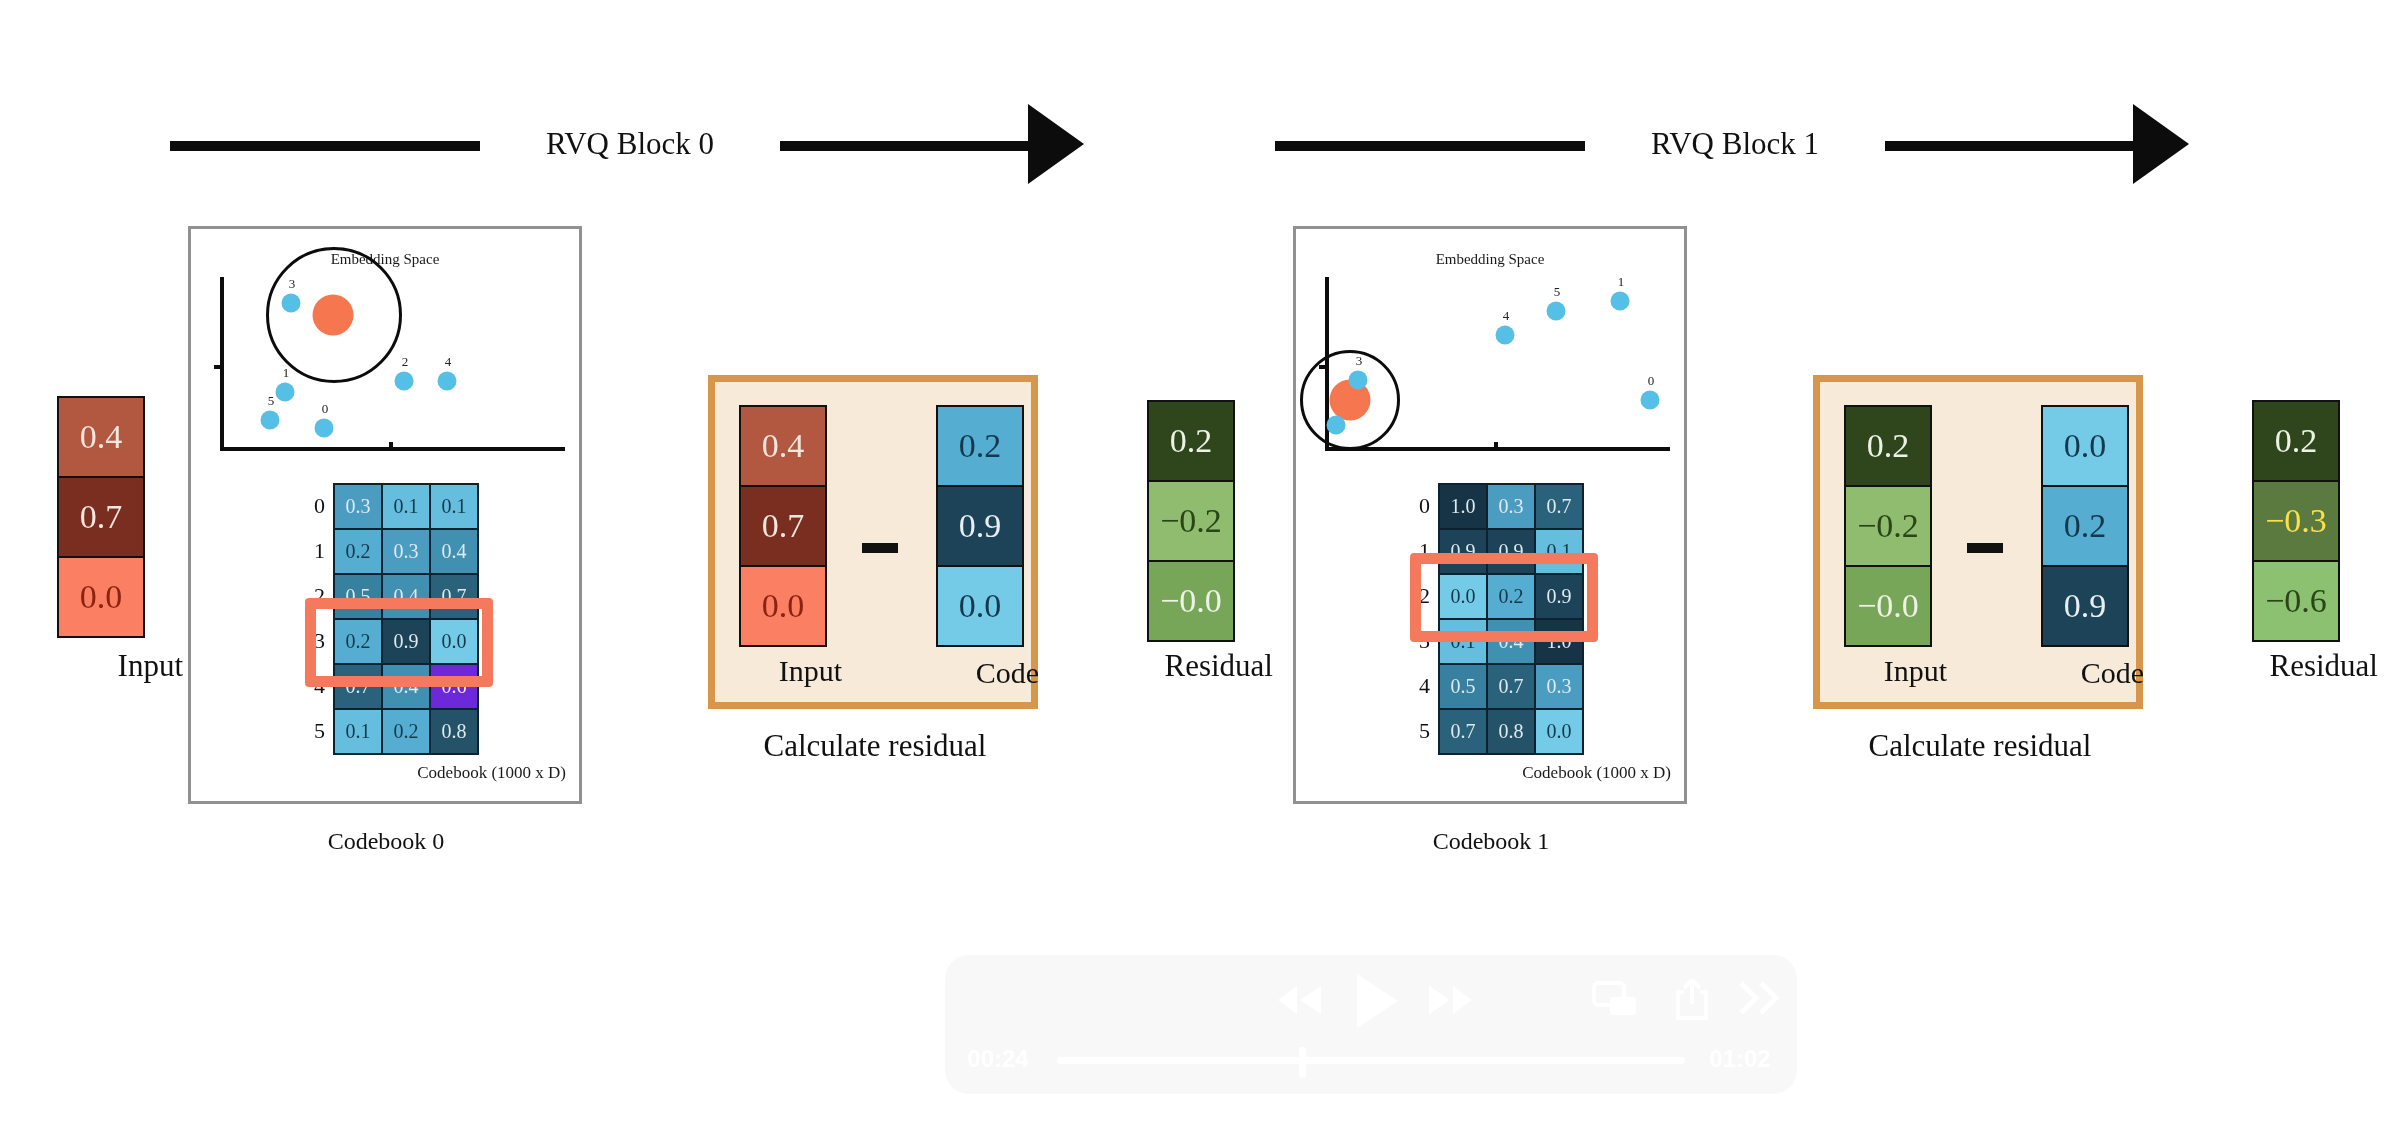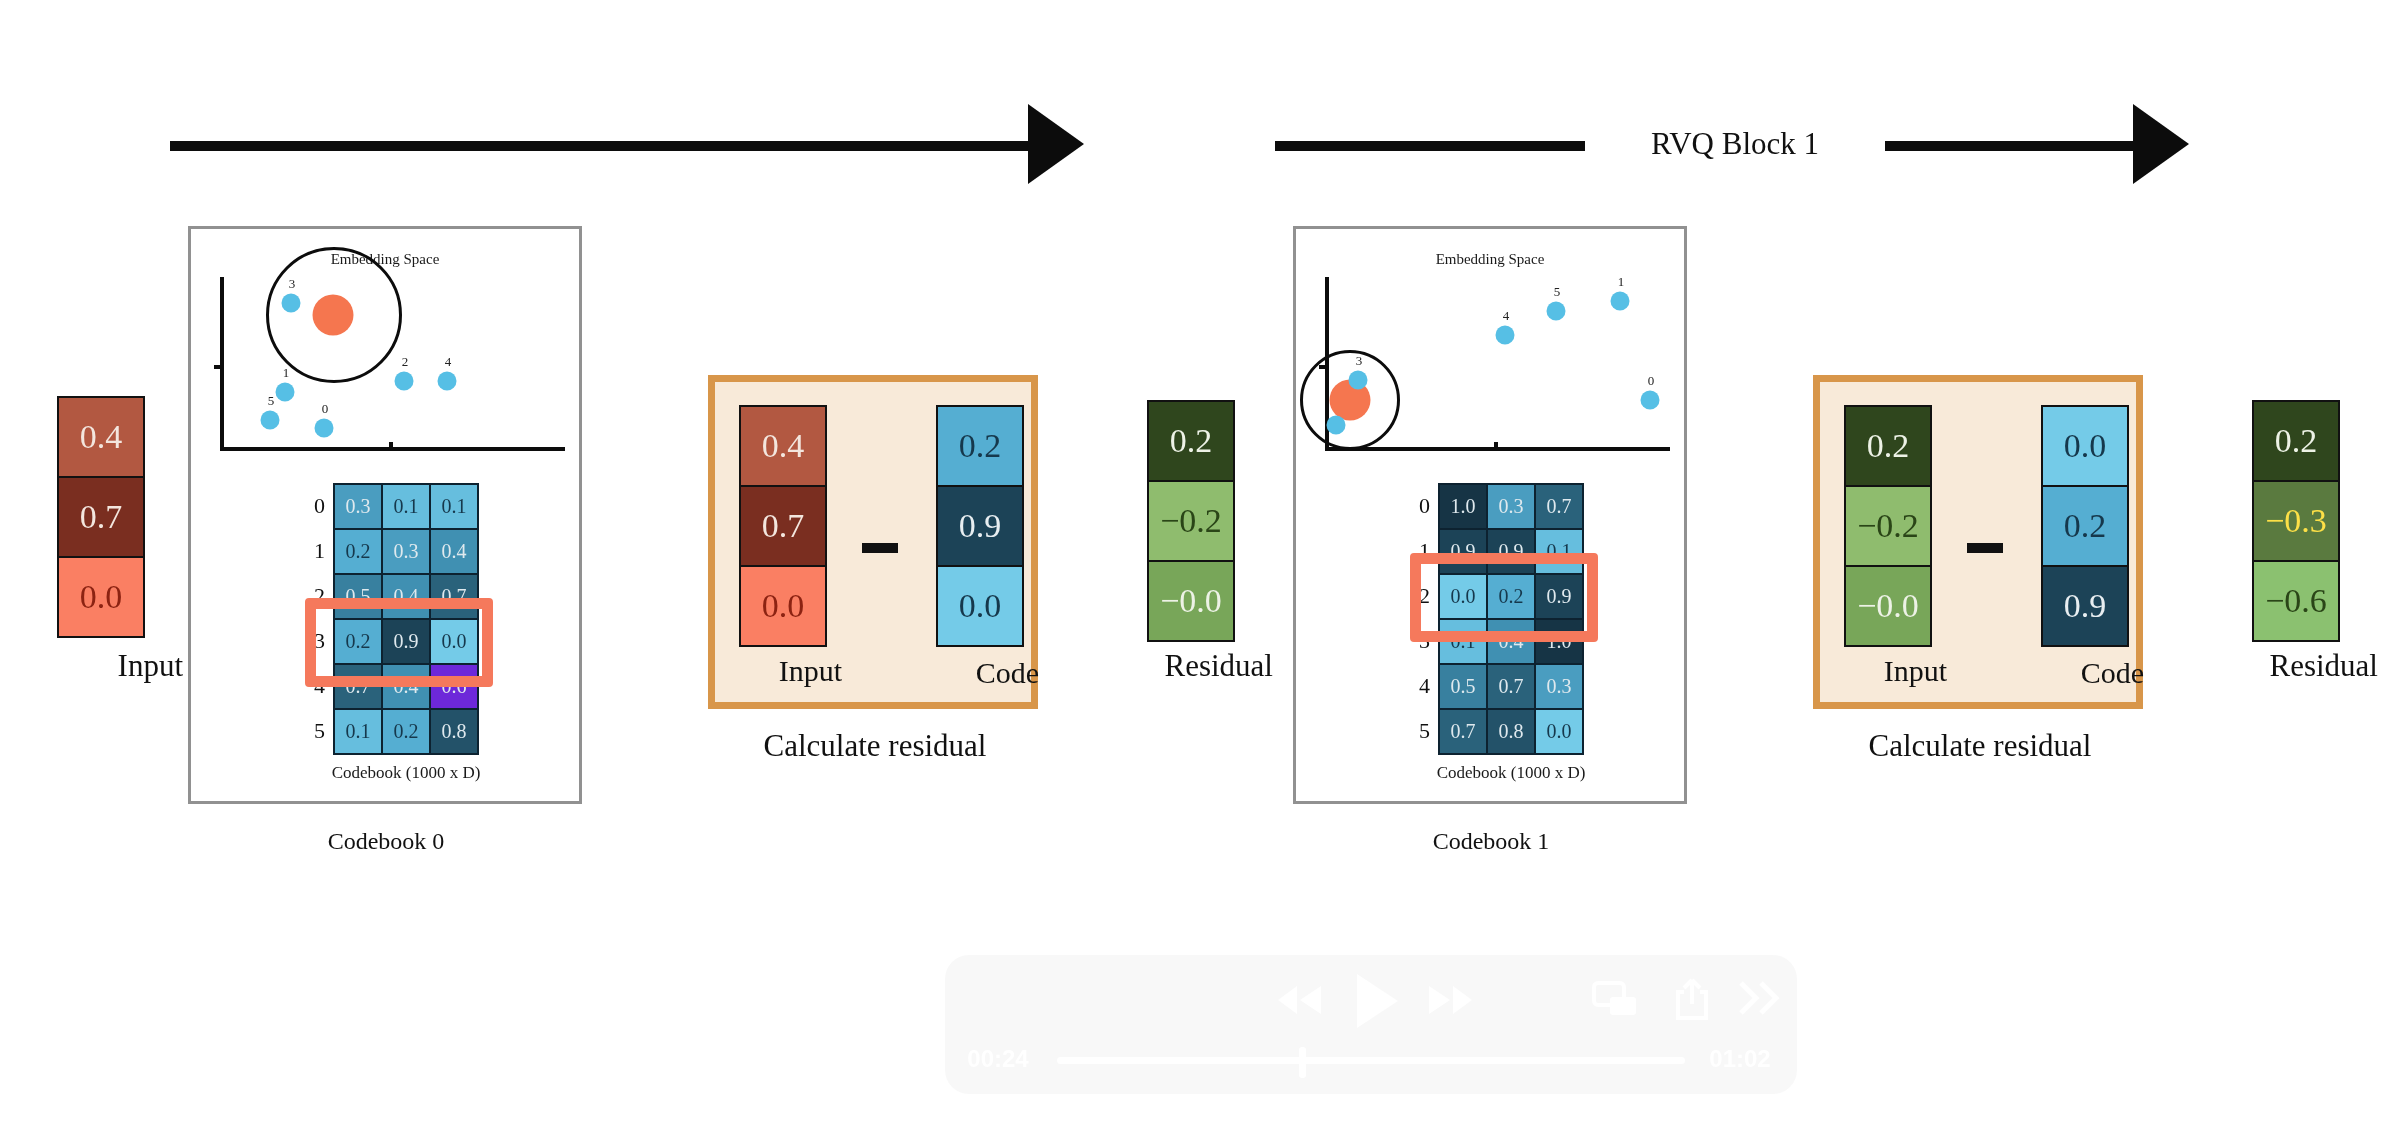--- a/index.html
+++ b/index.html
@@ -26,21 +26,21 @@
   .query-pt{position:absolute;width:41px;height:41px;border-radius:50%;transform:translate(-50%,-50%);}
   .sel-circle{position:absolute;border:3px solid #0c0c0c;border-radius:50%;transform:translate(-50%,-50%);background:transparent;}
   
   .cb-table{position:absolute;left:0;top:254px;width:394px;height:290px;}
   .tgrid{position:absolute;left:142px;top:0;width:146px;box-sizing:border-box;background:#0d2230;
          padding:2px;display:grid;grid-template-columns:46px 46px 46px;grid-auto-rows:43px;gap:2px;}
   .tcell{display:flex;align-items:center;justify-content:center;font-size:20px;}
   .row-idx{position:absolute;left:100px;width:34px;text-align:right;font-size:22px;color:#111;}
   .hl-rect{position:absolute;left:114px;width:188px;height:89px;border:11px solid #f5795c;
            border-radius:4px;box-sizing:border-box;z-index:3;}
-  .cb-caption{position:absolute;left:55px;top:534px;width:320px;text-align:center;font-size:17px;color:#1a1a1a;}
+  .cb-caption{position:absolute;left:55px;top:534px;width:320px;text-align:right;font-size:17px;color:#1a1a1a;}
   .cb-label{position:absolute;left:255px;top:828px;width:262px;text-align:center;font-size:24px;}
   
   .vec{position:absolute;border:2px solid #111;box-sizing:content-box;}
   .vcell{display:flex;align-items:center;justify-content:center;height:78px;font-size:34px;border-top:2px solid #111;}
   .vcell:first-child{border-top:none;}
   .vec-label{position:absolute;text-align:right;font-size:31px;color:#111;}
   
   .calc-box{position:absolute;left:708px;top:375px;width:330px;height:334px;box-sizing:border-box;
             border:7px solid #d8964a;background:#f8ead9;}
   .minus-bar{position:absolute;left:147px;top:161px;width:36px;height:10px;background:#111;}
@@ -62,20 +62,21 @@
   <div class="vec" style="left:57px;top:396px;width:84px;">
       <div class="vcell" style="background: rgb(178, 88, 65); color: rgb(243, 230, 222);">0.4</div>
       <div class="vcell" style="background: rgb(122, 46, 32); color: rgb(243, 230, 222);">0.7</div>
       <div class="vcell" style="background: rgb(250, 127, 99); color: rgb(140, 35, 18);">0.0</div>
     </div>
   <div class="vec-label" style="left:15px;top:648px;width:168px;">Input</div>
 
   <div class="rvq-block" style="left:0px;">
     <div class="arrow-line"></div>
     <div class="arrow-head"></div>
+    <div class="arrow-label">RVQ Block 0</div>
 
     <div class="cb-box">
       <div>
           <div class="embed-title">Embedding Space</div>
           <div class="spine-y"></div>
           <div class="spine-x"></div>
           <div class="tick-y"></div>
           <div class="tick-x"></div>
           <div class="sel-circle" style="left: 143px; top: 86px; width: 130px; height: 130px;"></div>
           <div class="query-pt" style="left: 142px; top: 86px; background: rgb(245, 118, 79);"></div>

